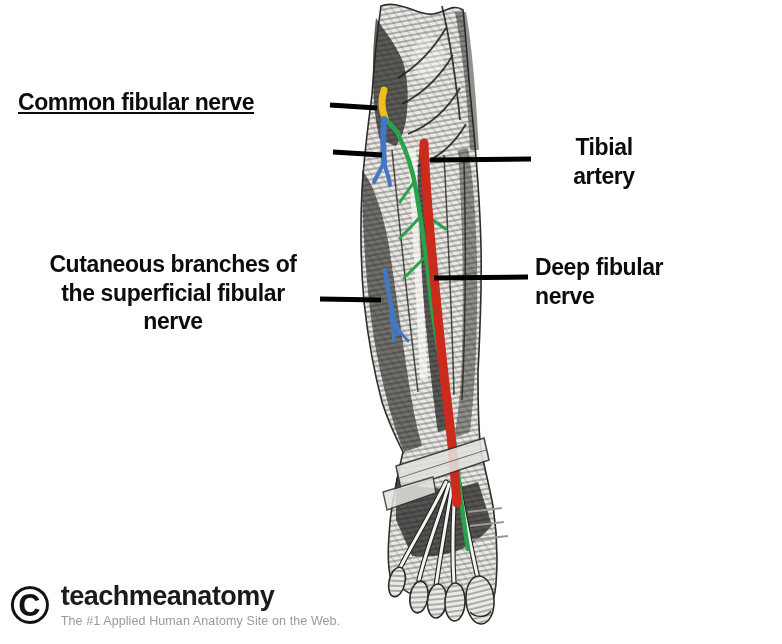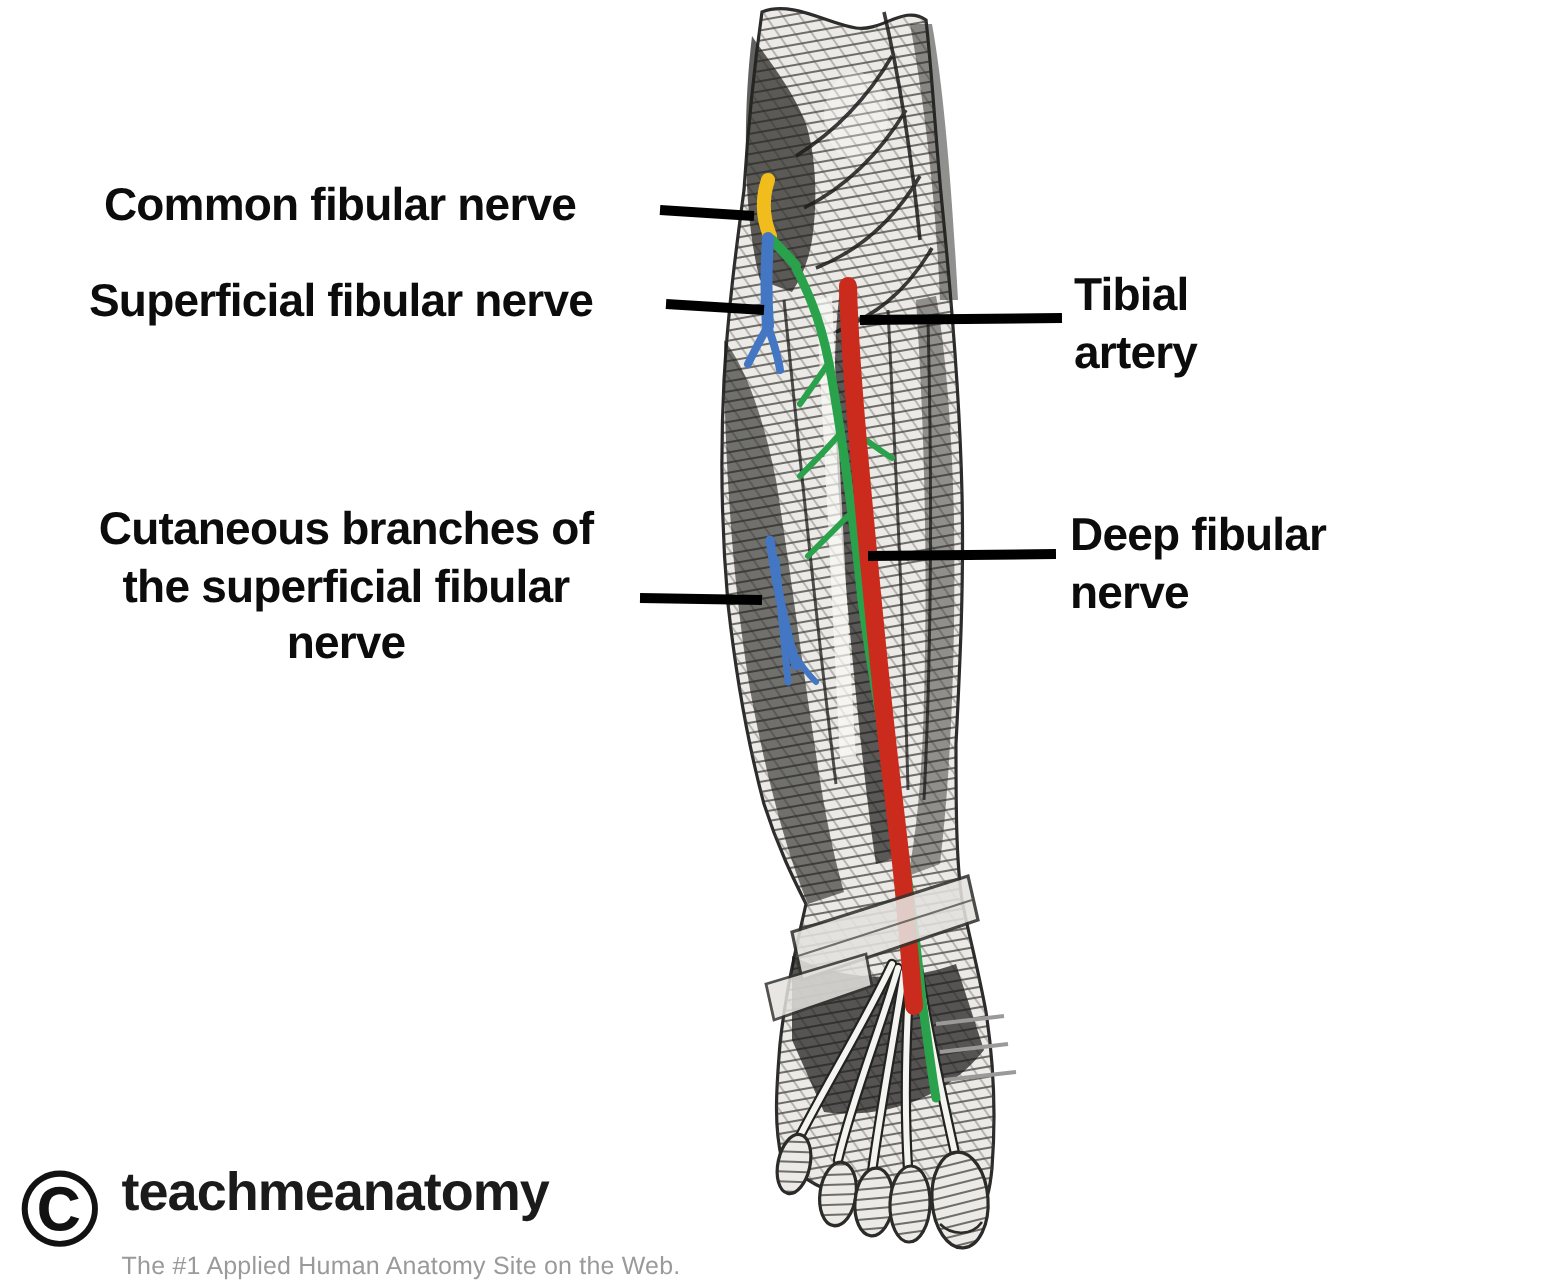--- a/index.html
+++ b/index.html
@@ -11,37 +11,37 @@
     font-family:"Liberation Sans", sans-serif;
   }
   .lbl{
     position:absolute;
     font-weight:700;
     font-size:23px;
     line-height:1.24;
     letter-spacing:-0.4px;
     color:#0c0c0c;
   }
-  .lbl.ra{text-align:center;}
+  .lbl.ra{text-align:left;text-decoration:underline;}
   .illu{position:absolute;left:0;top:0;}
   .footer{
     position:absolute;left:10px;top:581px;
     display:flex;align-items:flex-start;gap:11px;
   }
   .copySym{
     font-size:54px;font-weight:700;color:#121212;
     line-height:0.85;margin-top:2px;
   }
   .siteName{
     font-size:27px;font-weight:700;color:#1b1b1b;
     line-height:1.0;letter-spacing:-0.5px;margin-top:2px;
   }
   .tagline{
     font-size:12.5px;font-weight:400;color:#9a9a9a;
-    margin-top:16px;letter-spacing:0.1px;
+    margin-top:4px;letter-spacing:0.1px;
   }
 </style>
 </head>
 <body>
 
 <div class="canvas">
 
   <svg class="illu" width="782" height="644" viewBox="0 0 782 644">
     <defs>
       <pattern id="eng" patternUnits="userSpaceOnUse" width="5" height="5" patternTransform="rotate(80)">
@@ -174,25 +174,24 @@
       <line x1="330" y1="105" x2="377" y2="108"></line>
       <line x1="333" y1="152" x2="382" y2="155"></line>
       <line x1="320" y1="299" x2="381" y2="300"></line>
       <line x1="430" y1="160" x2="531" y2="159"></line>
       <line x1="434" y1="278" x2="528" y2="277"></line>
     </g>
   </svg>
 
   <div class="lbl ra" style="left:18px;top:88px;width:304px;">Common fibular nerve</div>
 
-  <div class="lbl ra" style="left:16px;top:136px;width:309px;">Superficial fibular nerve</div>
 
   <div class="lbl" style="left:32px;top:250px;width:282px;text-align:center;">Cutaneous branches of the superficial fibular nerve</div>
 
-  <div class="lbl" style="left:537px;top:133px;width:100px;">Tibial artery</div>
+  <div class="lbl" style="left:554px;top:133px;width:100px;text-align:center;">Tibial artery</div>
 
   <div class="lbl" style="left:535px;top:253px;width:165px;">Deep fibular nerve</div>
 
   <div class="footer">
     <div class="copySym">©</div>
     <div>
       <div class="siteName">teachmeanatomy</div>
       <div class="tagline">The #1 Applied Human Anatomy Site on the Web.</div>
     </div>
   </div>

